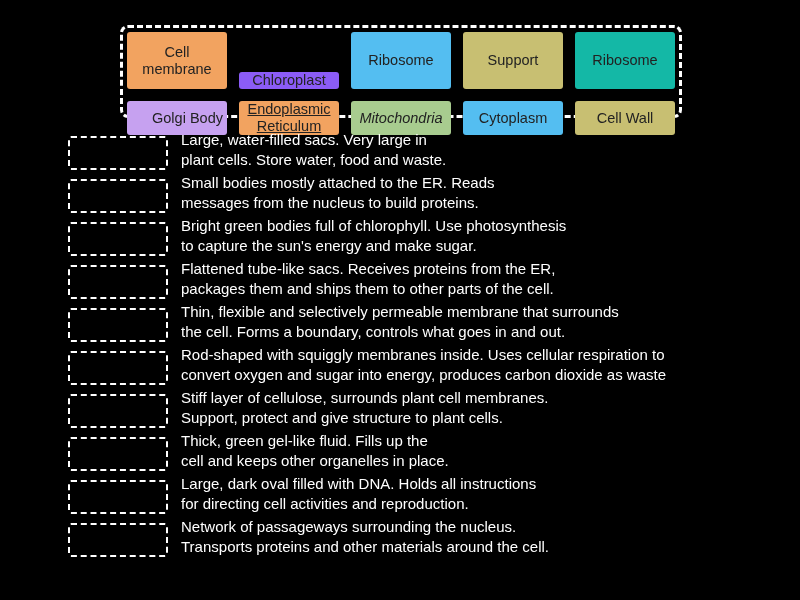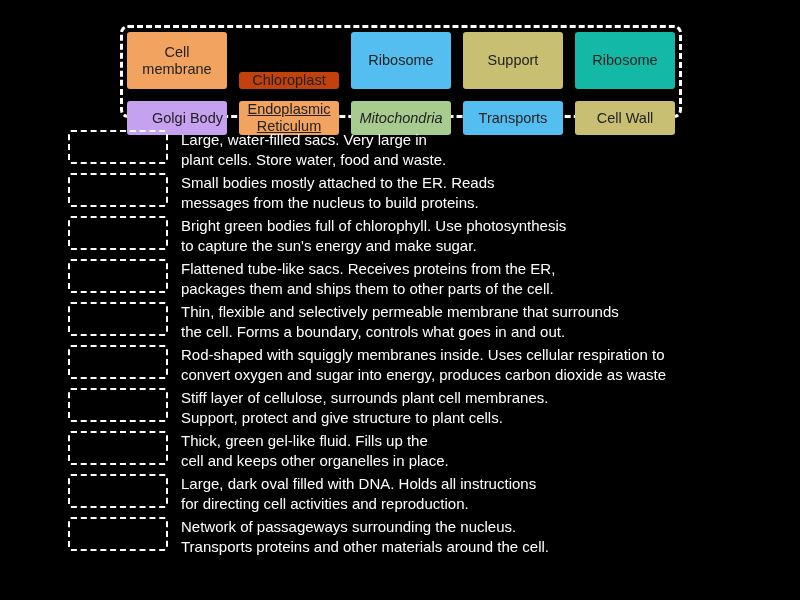--- a/index.html
+++ b/index.html
@@ -36,21 +36,21 @@
     cursor: grab;
     user-select: none;
   }
   .match-list {
     position: absolute;
     left: 68px; top: 130px;
     width: 720px;
   }
   .match-row {
     display: flex;
-    align-items: flex-start;
+    align-items: flex-end;
     height: 40px;
     margin-bottom: 3px;
   }
   .answer-slot {
     flex: none;
     width: 100px; height: 34px;
     box-sizing: border-box;
     border: 2px dashed #fff;
     border-radius: 3px;
     margin-right: 13px;
@@ -61,29 +61,29 @@
     line-height: 20px;
     white-space: pre-line;
   }
 </style>
 </head>
 <body>
 
 <div class="board">
   <div class="tile" style="background-color: rgb(242, 163, 96);">Cell
 membrane</div>
-  <div class="tile" style="background-color: #c2410c; margin-top: 40px;">Chloroplast</div>
+  <div class="tile" style="background-color: #8b5cf6; margin-top: 40px;">Chloroplast</div>
   <div class="tile" style="background-color: rgb(84, 190, 241);">Ribosome</div>
   <div class="tile" style="background-color: rgb(200, 191, 114);">Support</div>
   <div class="tile" style="background-color: #14b8a6;">Ribosome</div>
   <div class="tile" style="background-color: rgb(198, 161, 240); padding-left: 21px;">Golgi Body</div>
   <div class="tile" style="background-color: rgb(242, 163, 96); text-decoration: underline;">Endoplasmic
 Reticulum</div>
   <div class="tile" style="background-color: rgb(168, 204, 143); font-style: italic;">Mitochondria</div>
-  <div class="tile" style="background-color: rgb(84, 190, 241);">Transports</div>
+  <div class="tile" style="background-color: rgb(84, 190, 241);">Cytoplasm</div>
   <div class="tile" style="background-color: rgb(200, 191, 114); text-align: center;">Cell Wall</div>
 </div>
 
 <div class="match-list">
   <div class="match-row">
     <div class="answer-slot"></div>
     <div class="definition">Large, water-filled sacs. Very large in
 plant cells. Store water, food and waste.</div>
   </div>
   <div class="match-row">

